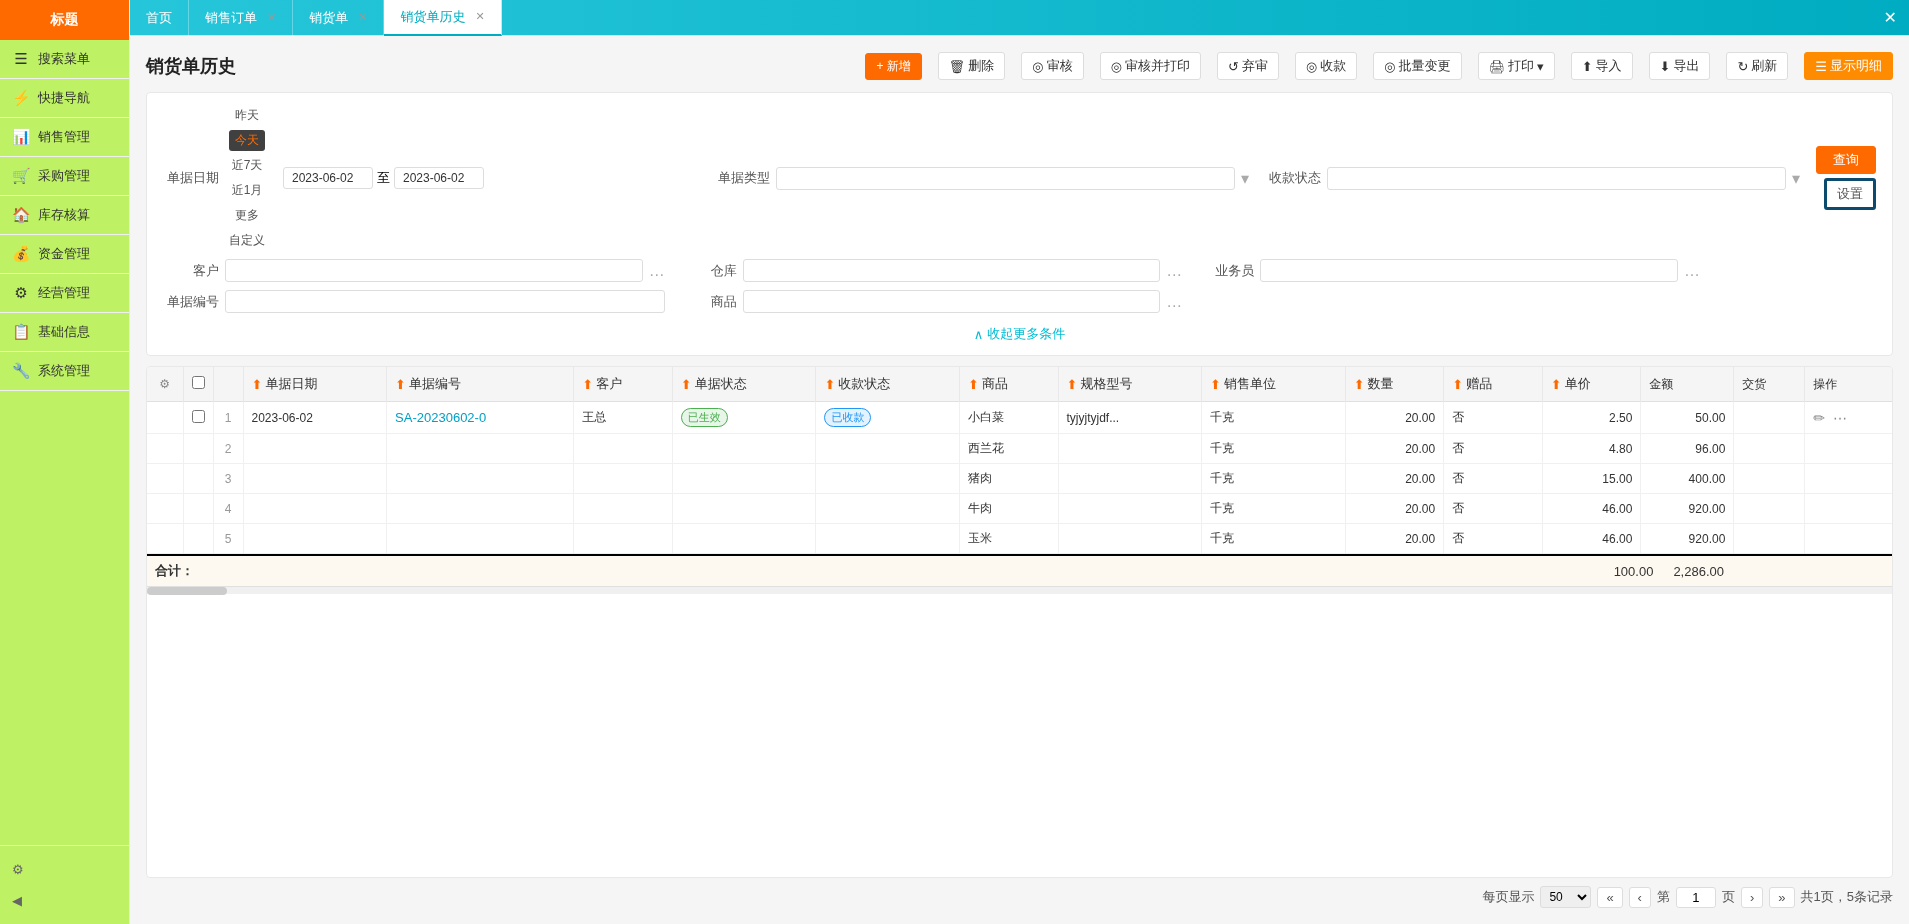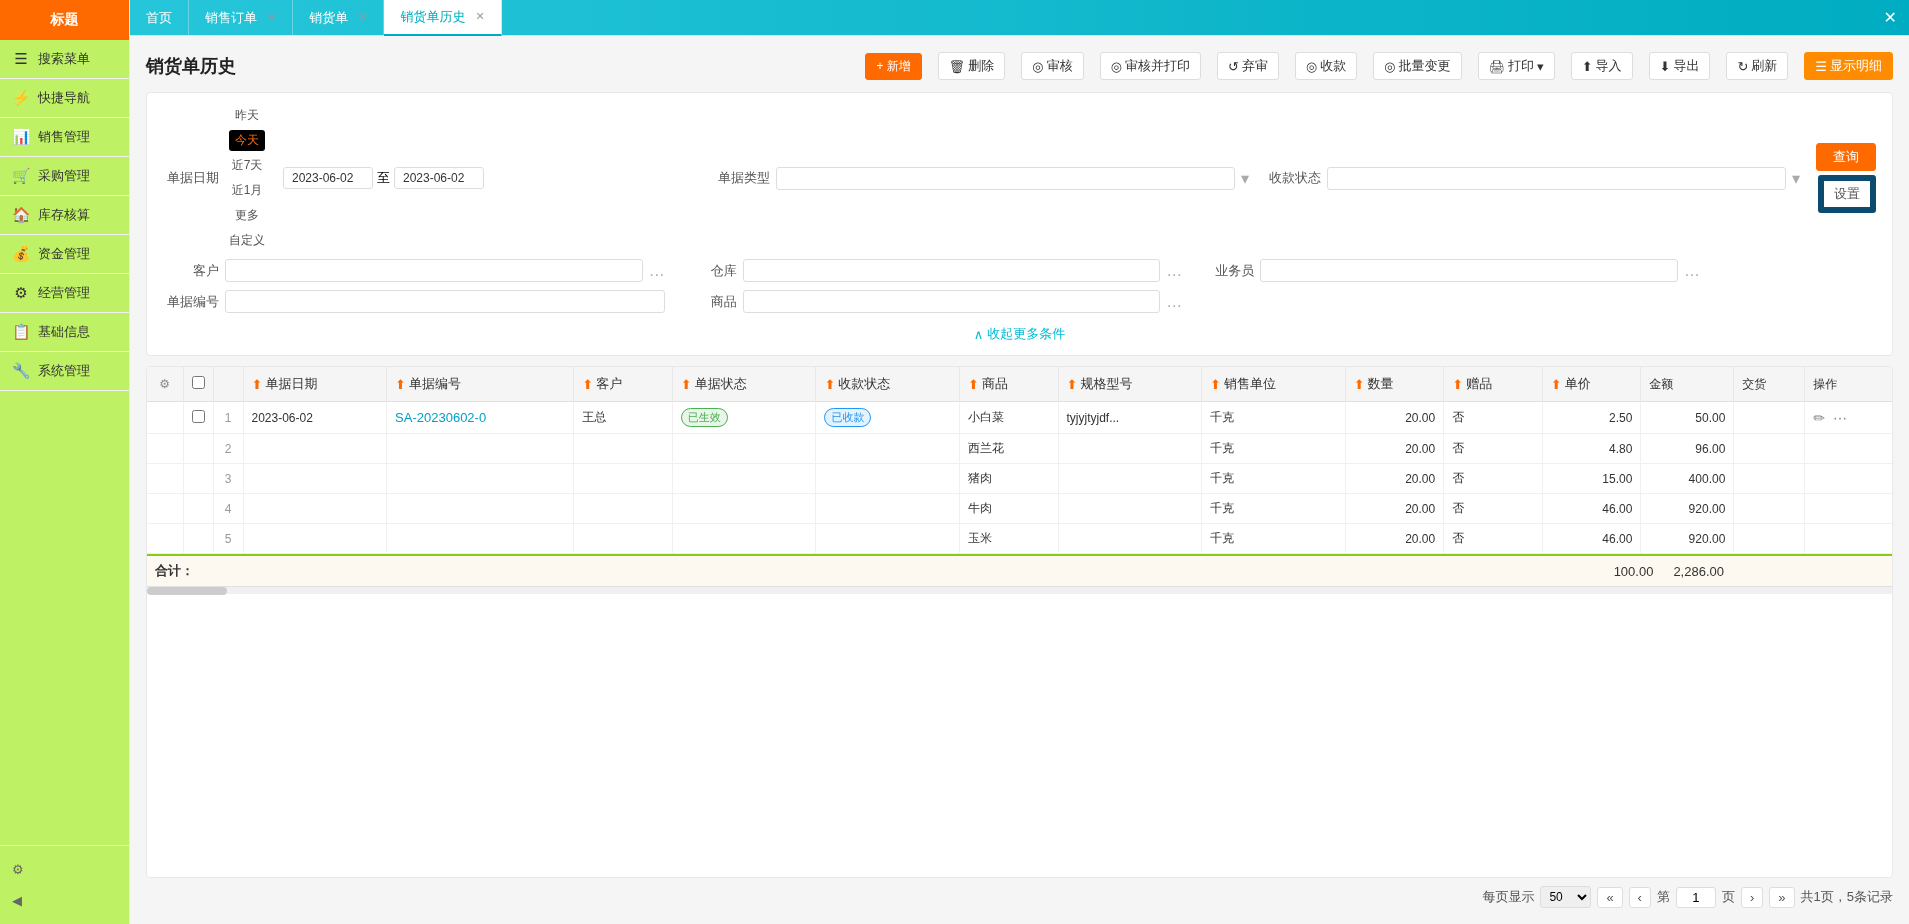--- a/index.html
+++ b/index.html
@@ -266,21 +266,21 @@
     }
     .row-action-icon {
       cursor: pointer;
       color: #888;
       font-size: 14px;
     }
 
     
     .table-footer {
       background: #fef9f0;
-      border-top: 2px solid #84cc16;
+      border-top: 2px solid #000000;
       padding: 6px 8px;
       display: flex;
       align-items: center;
       font-size: 12px;
       color: #333;
     }
     .footer-label {
       width: 80px;
       font-weight: bold;
     }
@@ -462,21 +462,21 @@
         </button>
       </div>
     </div>
 
     <div class="filter-area">
       <div class="filter-row">
         <div class="filter-field">
           <span class="filter-label">单据日期</span>
           <div class="date-shortcuts">
             <span class="date-btn">昨天</span>
-            <span class="date-btn active" style="color:#ff6a00;background:#000000;border-radius:3px;padding:2px 6px;">今天</span>
+            <span class="date-btn active" style="color:#ff6a00;background:#404040;border-radius:3px;padding:2px 6px;">今天</span>
             <span class="date-btn">近7天</span>
             <span class="date-btn">近1月</span>
             <span class="date-btn">更多</span>
             <span class="date-btn">自定义</span>
           </div>
           <div style="margin-left:8px;display:flex;align-items:center;gap:4px;">
             <input class="filter-input" style="width: 90px; font-size: 12px;" value="2023-06-02">
             <span>至</span>
             <input class="filter-input" style="width: 90px; font-size: 12px;" value="2023-06-02">
           </div>
@@ -488,21 +488,21 @@
         </div>
         <div class="filter-field">
           <span class="filter-label">收款状态</span>
           <input class="filter-input" style="flex: 1 1 0%;">
           <span class="filter-dots">▾</span>
         </div>
         <div style="display:flex;flex-direction:column;gap:4px;align-items:flex-end;">
           <button class="btn btn-primary" style="background:#ff6a00;color:#fff;border-color:#ff6a00;padding:4px 16px;">
             <span>查询</span>
           </button>
-          <button class="btn" style="border:6px solid #0c4a6e;color:#555;">
+          <button class="btn" style="border:3px solid #0c4a6e;color:#555;">
             <span>设置</span>
           </button>
         </div>
       </div>
       <div class="filter-row">
         <div class="filter-field">
           <span class="filter-label">客户</span>
           <input class="filter-input" style="flex: 1 1 0%;">
           <span class="filter-dots" style="color:#aaa;cursor:pointer;">…</span>
         </div>

